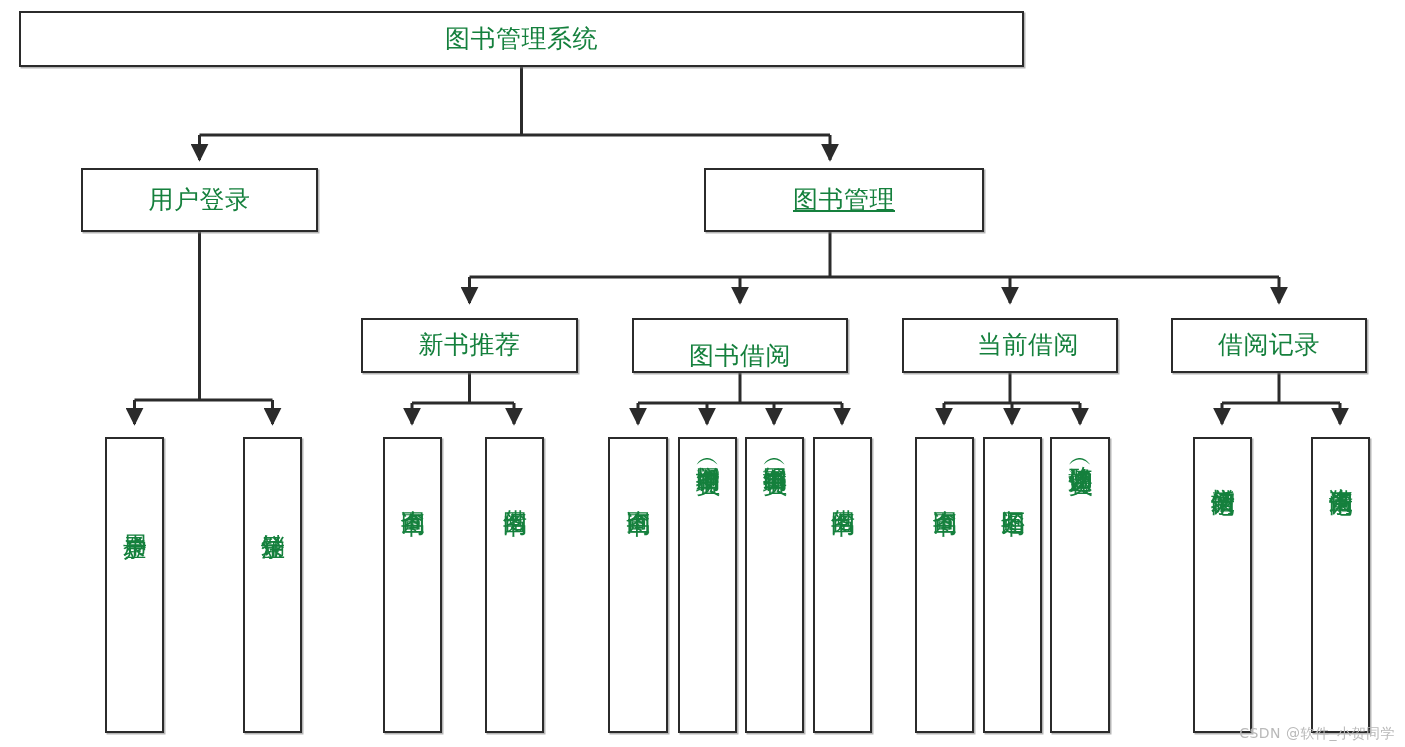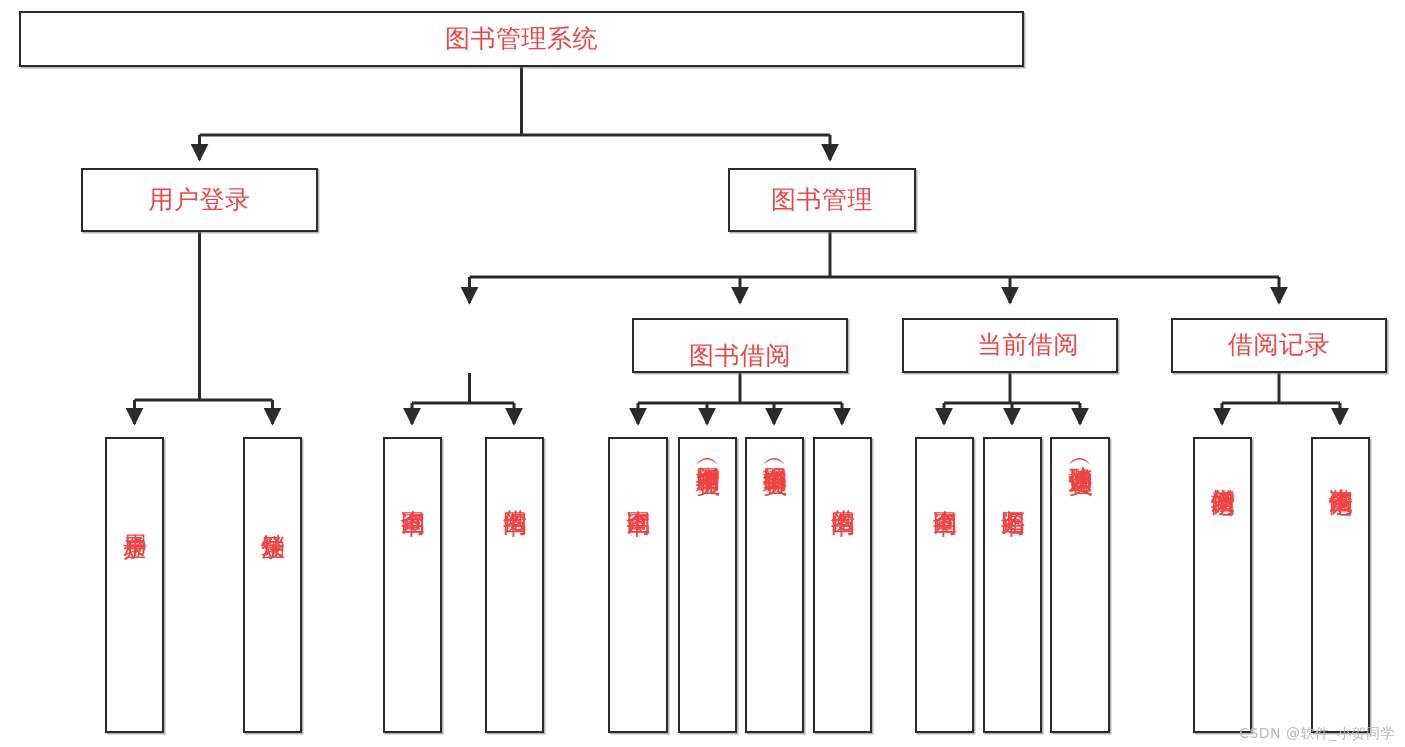--- a/index.html
+++ b/index.html
@@ -28,21 +28,21 @@
   }
   .node {
     position: absolute;
     box-sizing: border-box;
     background: #ffffff;
     border: 2.5px solid #2b2b2b;
     box-shadow: 1.5px 1.5px 0 rgba(120,120,120,0.55);
     display: flex;
     align-items: center;
     justify-content: center;
-    color: #ef4444;
+    color: #15803d;
   }
   .node .label {
     display: block;
     text-align: center;
     line-height: 1.15;
     white-space: nowrap;
   }
   
   .node.h .label {
     font-size: 25px;
@@ -145,34 +145,37 @@
   </svg>
 
   <div class="node h root" style="left:19px; top:11px; width:1005px; height:56px;">
     <span class="label">图书管理系统</span>
   </div>
 
   <div class="node h" style="left:81px; top:168px; width:237px; height:64px;">
     <span class="label">用户登录</span>
   </div>
 
-  <div class="node h" style="left:728px; top:168px; width:188px; height:64px;">
+  <div class="node h" style="left:704px; top:168px; width:280px; height:64px;text-decoration:underline;">
     <span class="label">图书管理</span>
   </div>
 
+  <div class="node h" style="left:361px; top:318px; width:217px; height:55px;">
+    <span class="label">新书推荐</span>
+  </div>
 
   <div class="node h" style="left:632px; top:318px; width:216px; height:55px;align-items:flex-end;">
     <span class="label">图书借阅</span>
   </div>
 
   <div class="node h" style="left:902px; top:318px; width:216px; height:55px;padding-left:36px;">
     <span class="label">当前借阅</span>
   </div>
 
-  <div class="node h" style="left:1171px; top:318px; width:216px; height:55px;">
+  <div class="node h" style="left:1171px; top:318px; width:196px; height:55px;">
     <span class="label">借阅记录</span>
   </div>
 
   <div class="node v mid" style="left:105px; top:437px; width:59px; height:296px;">
     <span class="label">用户登录</span>
   </div>
 
   <div class="node v mid" style="left:243px; top:437px; width:59px; height:296px;">
     <span class="label">注销登录</span>
   </div>

